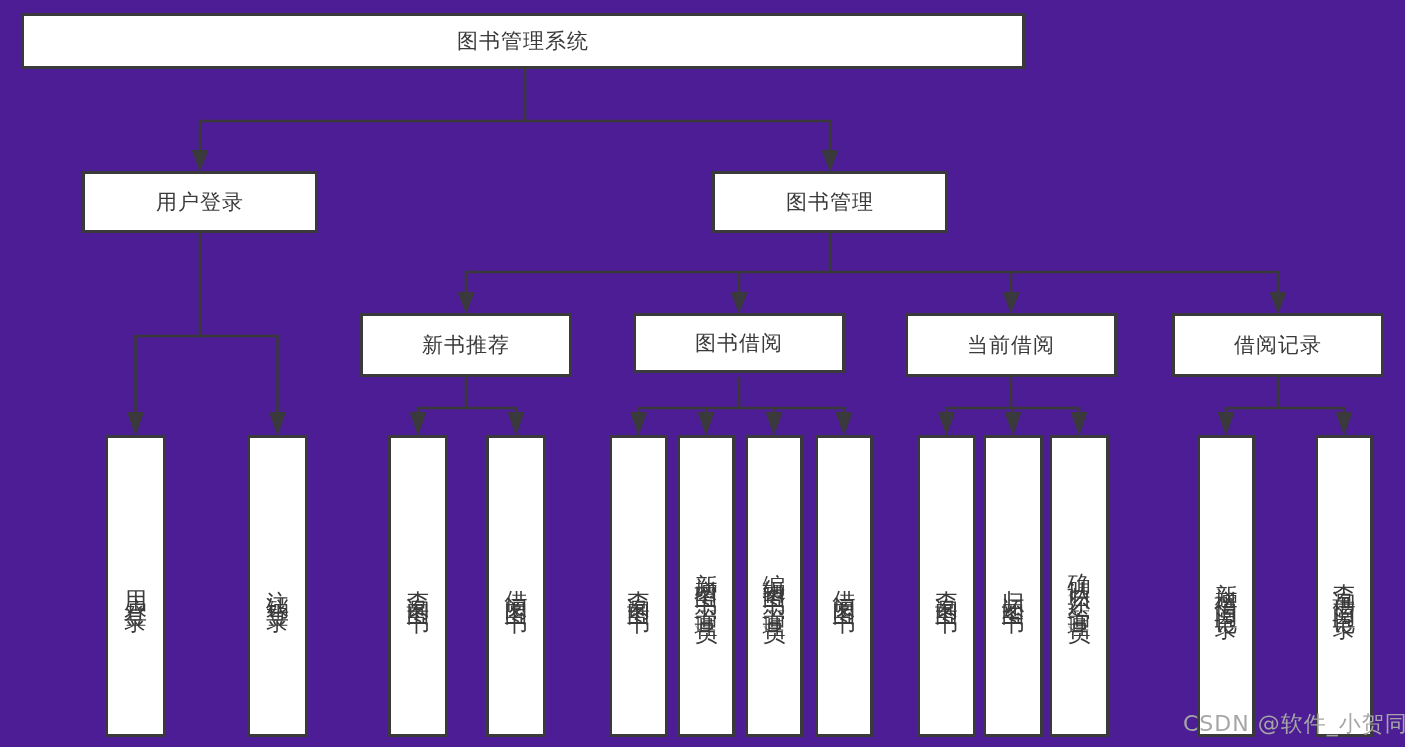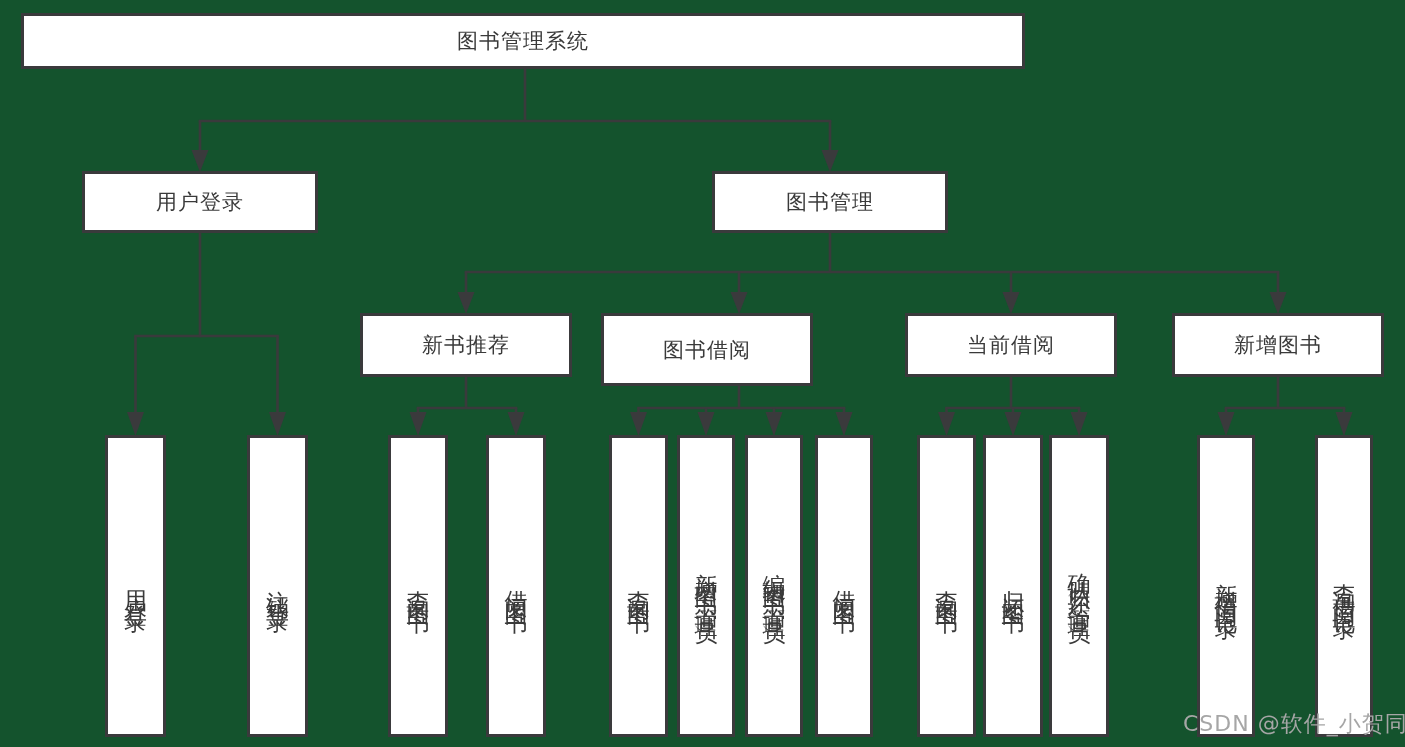--- a/index.html
+++ b/index.html
@@ -4,21 +4,21 @@
 <style>
   :root{
     --line:#3a3a3c;
     --text:#3a3a3a;
     --wm:#a6a6a6;
   }
   html,body{margin:0;padding:0;background:#ffffff;}
   #stage{
     position:relative;
     width:1405px;height:747px;
-    background:#14532d;
+    background:#4c1d95;
     overflow:hidden;
     font-family:"DejaVu Sans","Liberation Sans",sans-serif;
   }
   #wires{position:absolute;left:0;top:0;z-index:1;pointer-events:none;}
   .cline{stroke:var(--line);stroke-width:2.6;fill:none;}
   .carrow{fill:var(--line);stroke:none;}
   .node{
     position:absolute;
     box-sizing:border-box;
     background:#ffffff;
@@ -135,28 +135,28 @@
   <div class="node h-node" style="left:82px;top:171px;width:236px;height:62px;">
     <span>用户登录</span>
   </div>
   <div class="node h-node" style="left:712px;top:171px;width:236px;height:62px;text-align:right;">
     <span>图书管理</span>
   </div>
 
   <div class="node h-node" style="left:360px;top:313px;width:212px;height:64px;justify-content:center;">
     <span>新书推荐</span>
   </div>
-  <div class="node h-node" style="left:601px;top:313px;width:212px;height:73px;">
+  <div class="node h-node" style="left:633px;top:313px;width:212px;height:60px;">
     <span>图书借阅</span>
   </div>
   <div class="node h-node" style="left:905px;top:313px;width:212px;height:64px;align-items:center;">
     <span>当前借阅</span>
   </div>
   <div class="node h-node" style="left:1172px;top:313px;width:212px;height:64px;">
-    <span>新增图书</span>
+    <span>借阅记录</span>
   </div>
 
   <div class="node v-node" style="left:105px;top:435px;width:61px;height:302px;">
     <span class="vtext">用户登录</span>
   </div>
   <div class="node v-node" style="left:247px;top:435px;width:61px;height:302px;">
     <span class="vtext">注销登录</span>
   </div>
 
   <div class="node v-node" style="left:388px;top:435px;width:60px;height:302px;">

